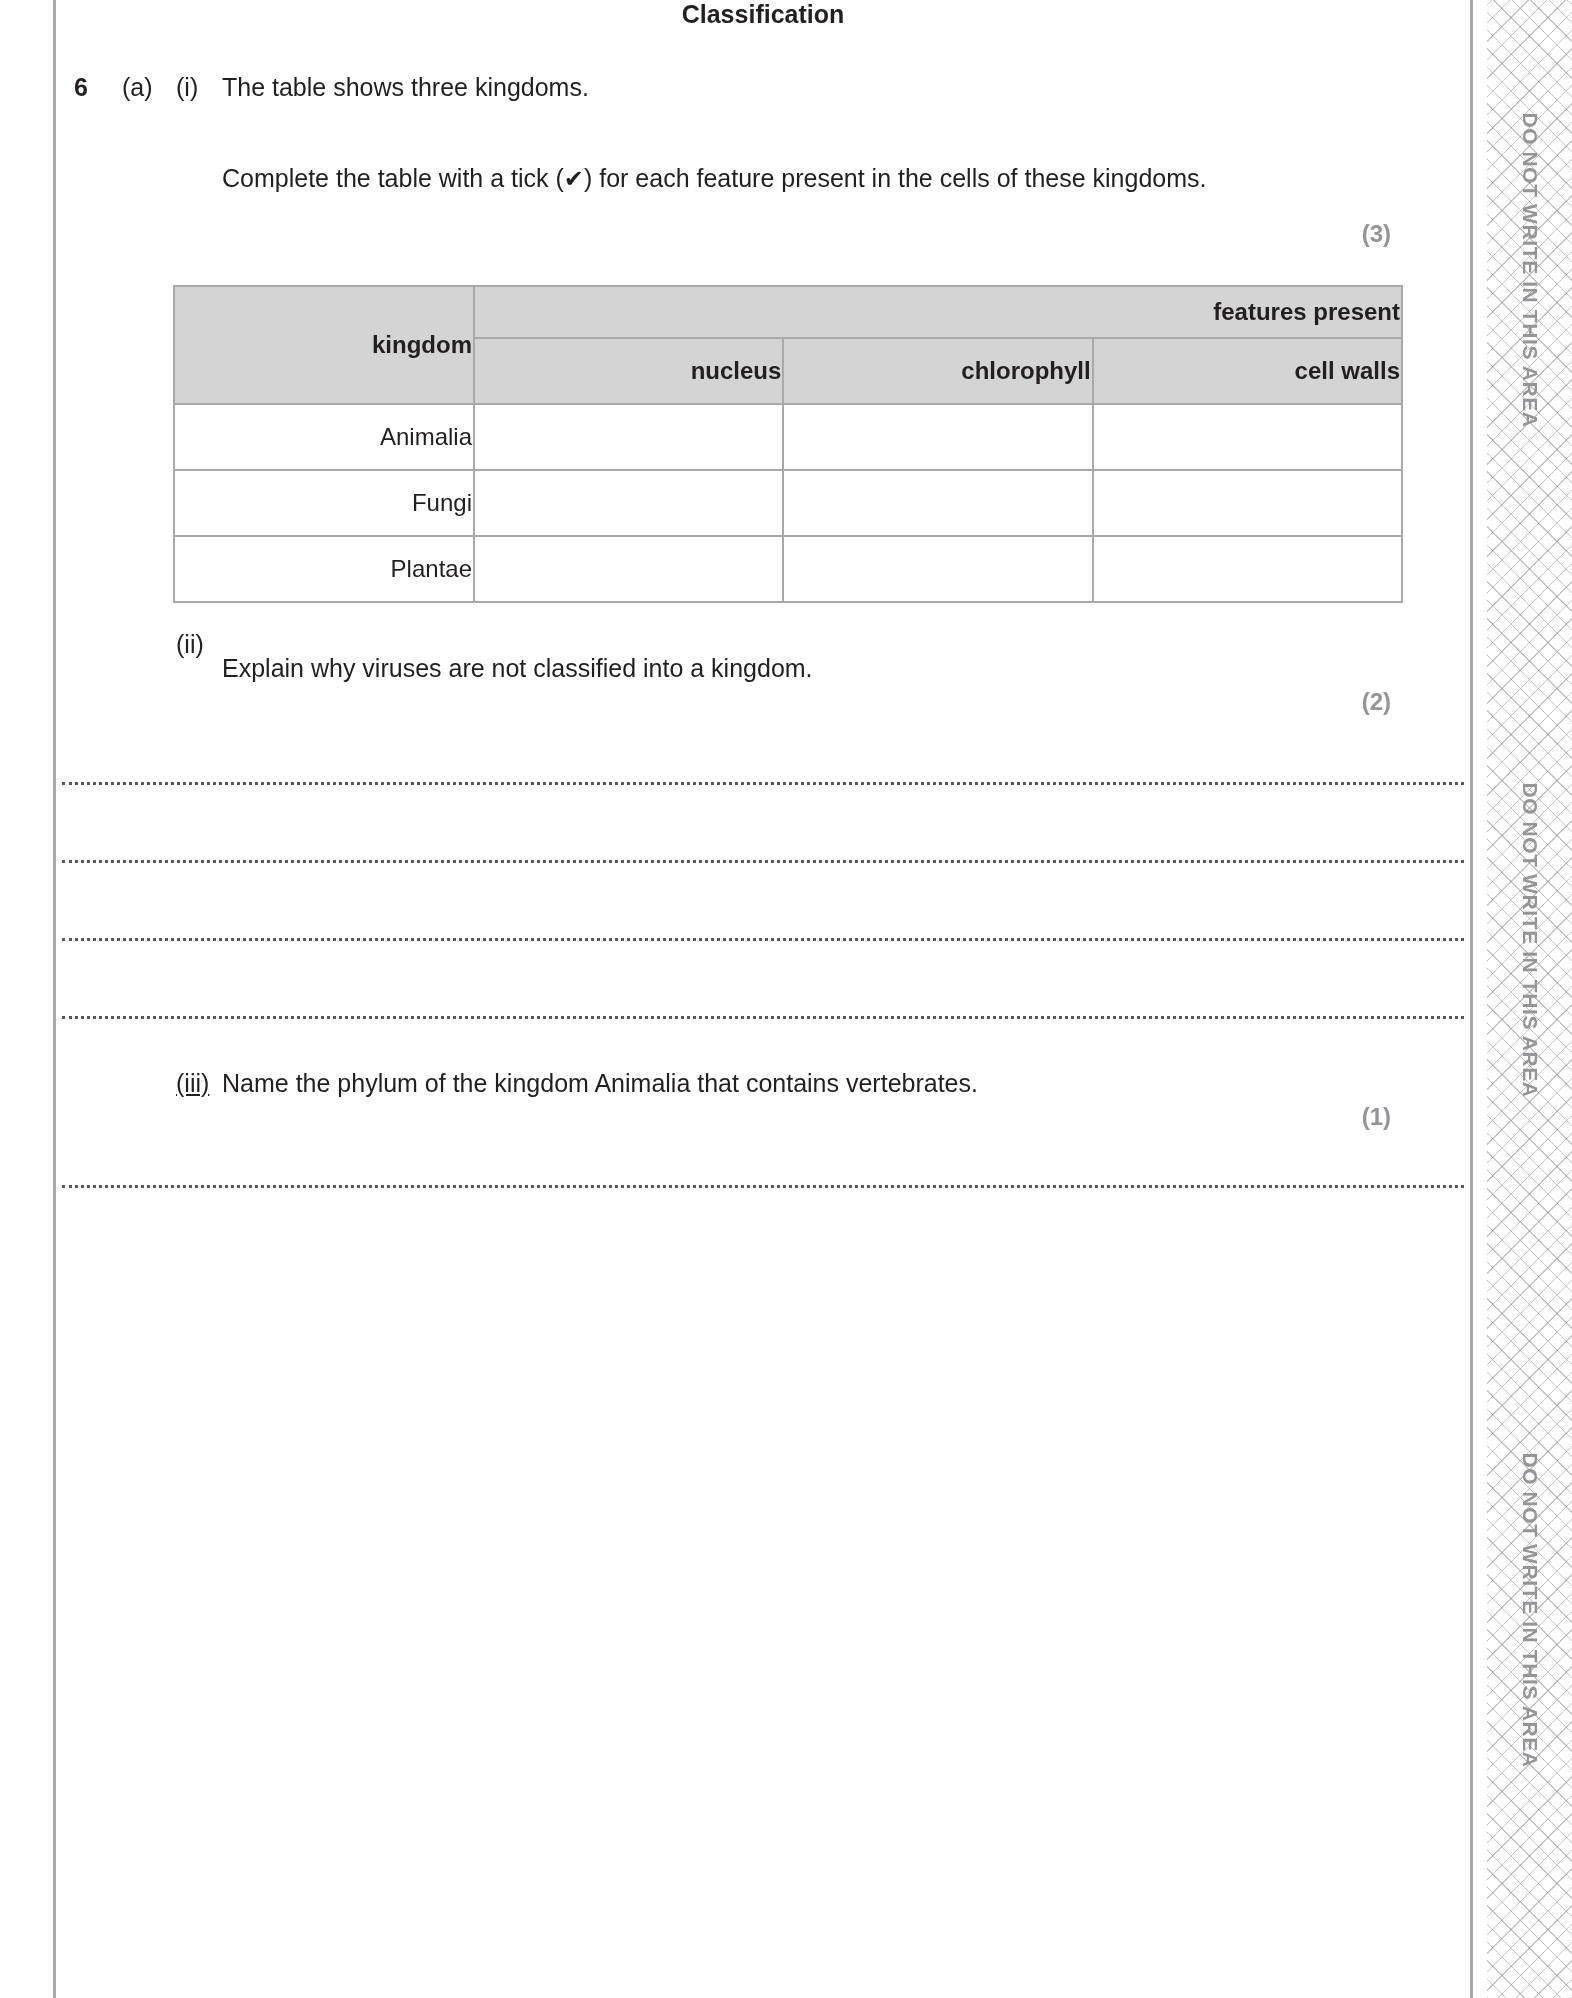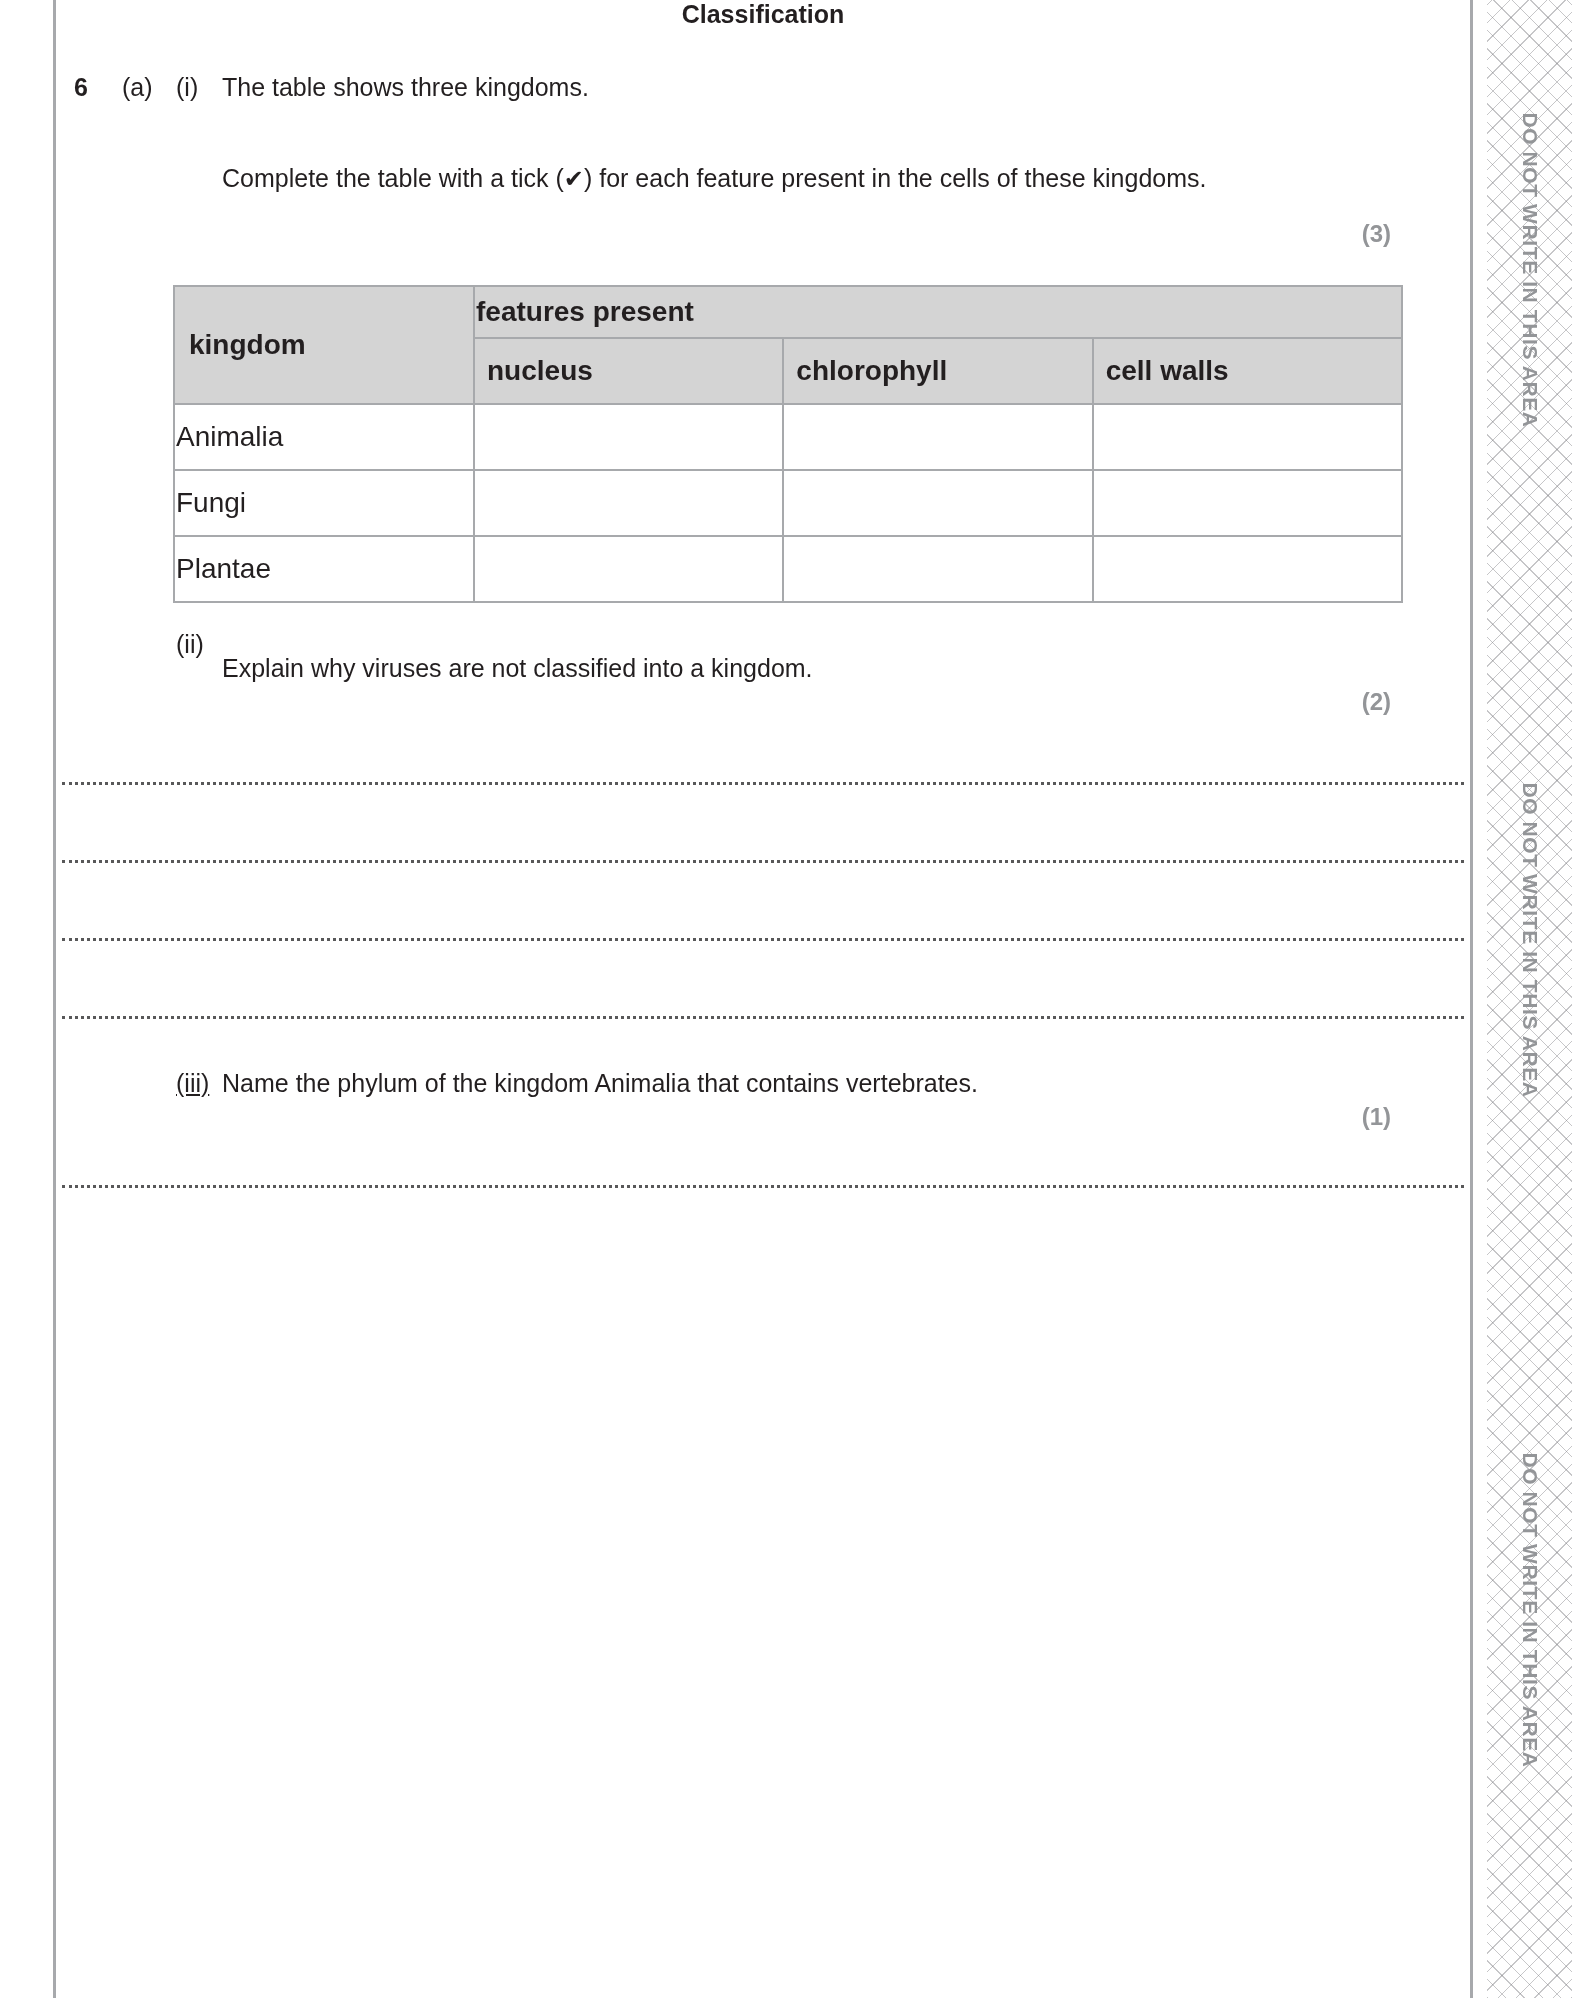--- a/index.html
+++ b/index.html
@@ -112,23 +112,23 @@
     left: 117px; top: 285px;
     width: 1230px;
   }
   table.kt {
     border-collapse: collapse;
     width: 1230px;
     table-layout: fixed;
   }
   table.kt th, table.kt td {
     border: 2px solid #a7a9ac;
-    text-align: left;
+    text-align: right;
     vertical-align: middle;
-    font-size: 28px;
+    font-size: 24px;
     color: #231f20;
   }
   table.kt th {
     background: #d4d4d4;
     font-weight: bold;
   }
   table.kt td.kname {
     background: #ffffff;
     font-weight: normal;
     height: 66px;

